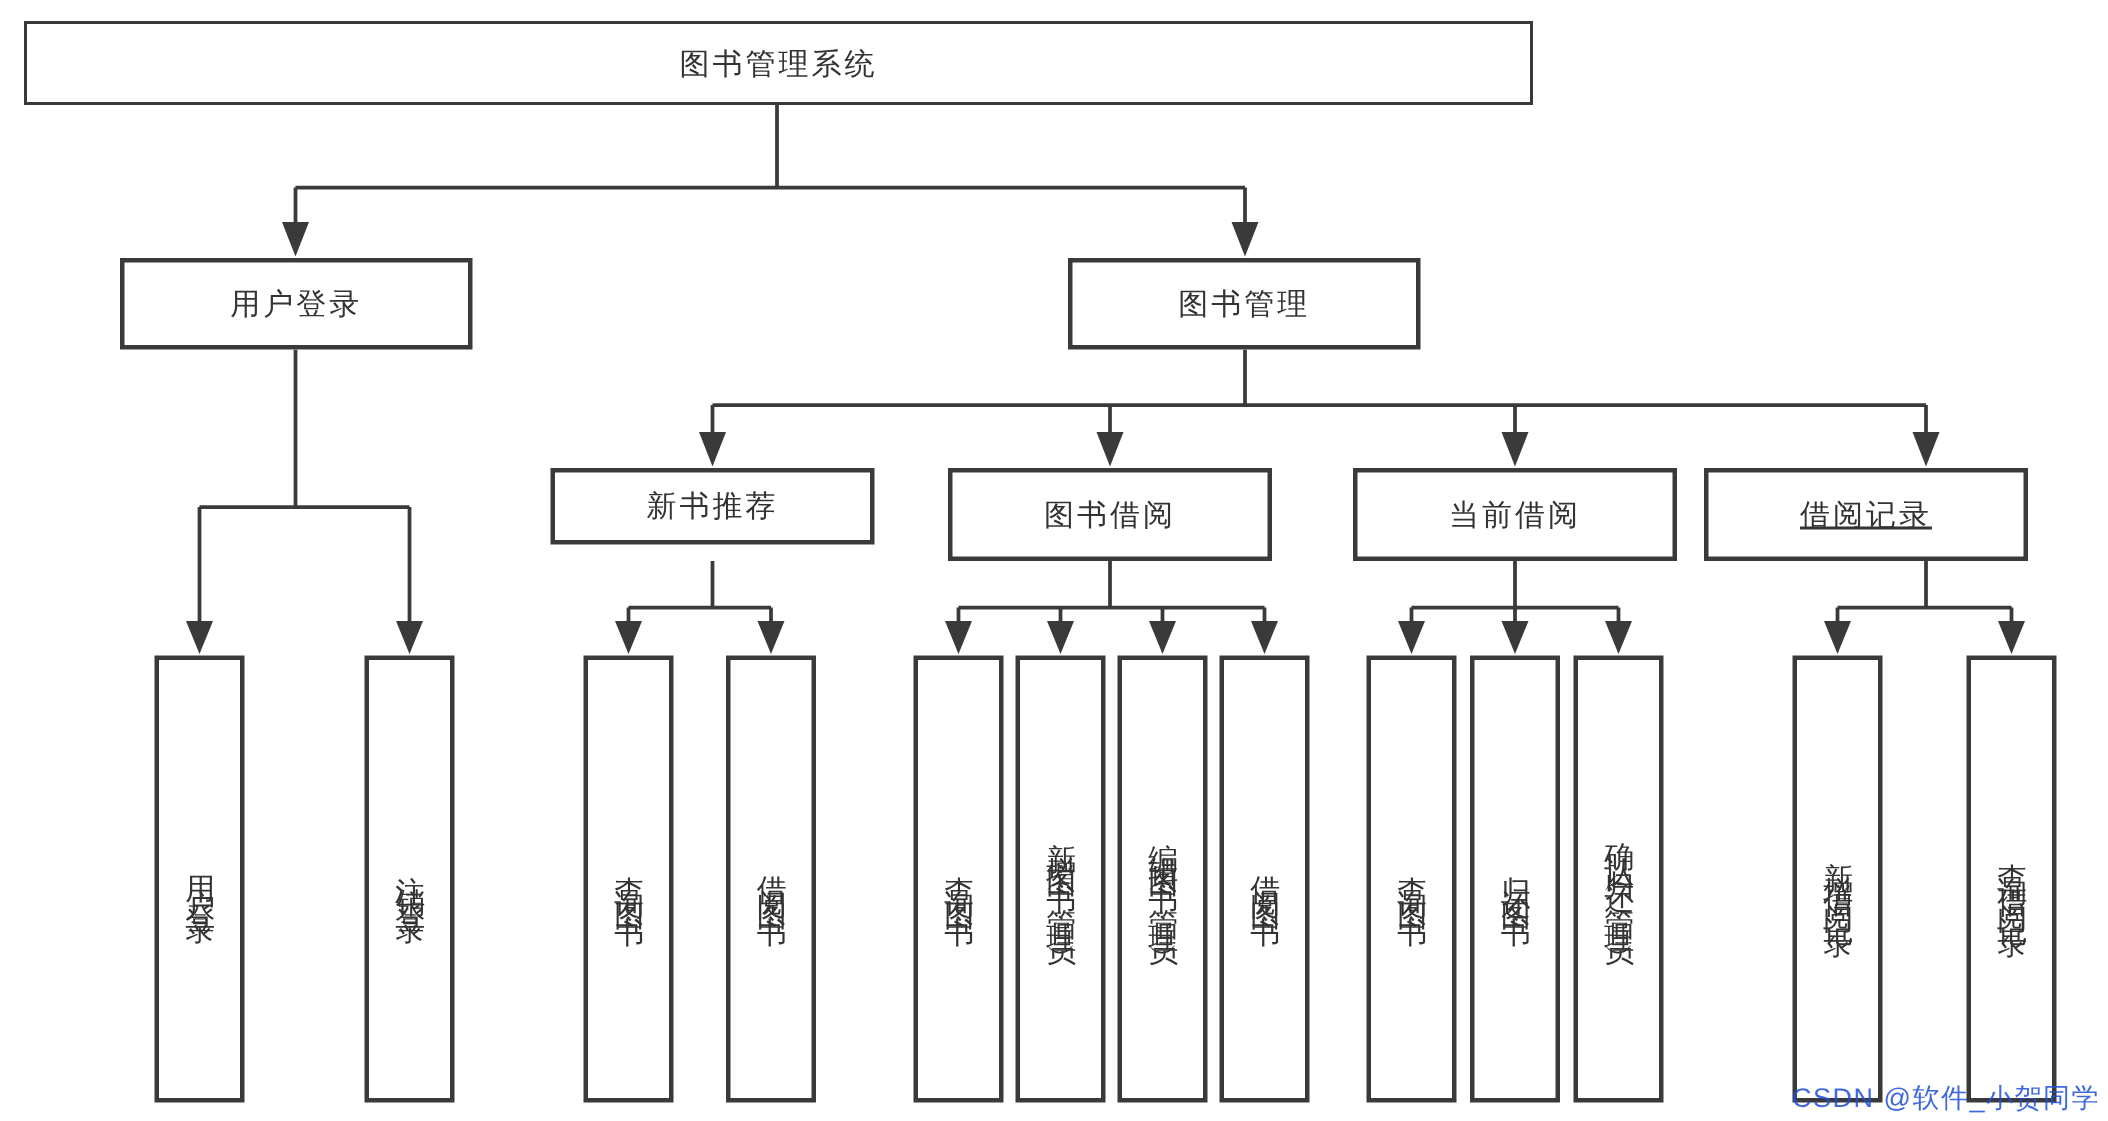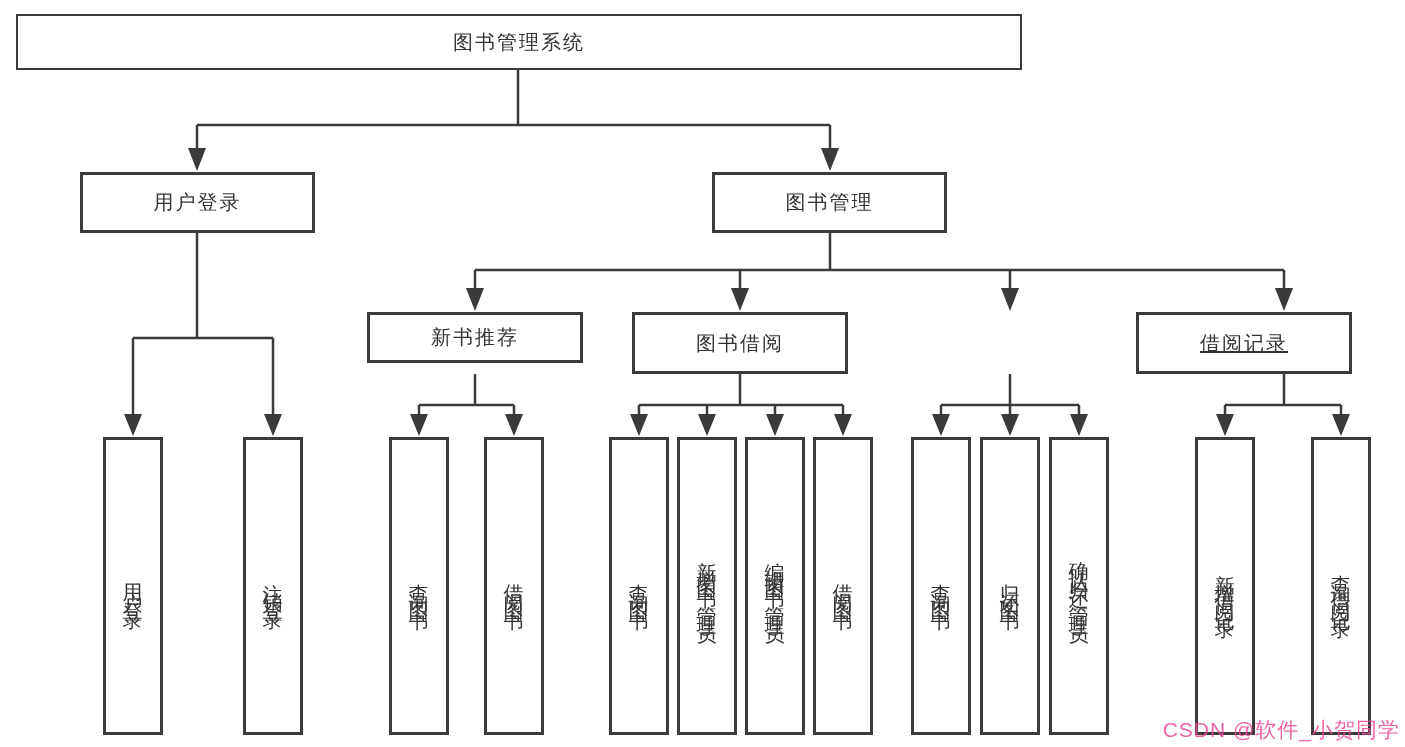--- a/index.html
+++ b/index.html
@@ -39,22 +39,22 @@
     font-size: 20px;
     letter-spacing: 9px;
     line-height: 1.1;
     color: #333333;
     white-space: nowrap;
   }
   .watermark {
     position: absolute;
     right: 5px;
     bottom: 3px;
-    font-size: 21px;
-    color: #ec4899;
+    font-size: 18px;
+    color: #1d4ed8;
     letter-spacing: 1px;
     white-space: nowrap;
     z-index: 5;
     opacity: 0.85;
   }
 </style>
 </head>
 <body>
 
 <div class="canvas">
@@ -109,20 +109,23 @@
   <div class="box" style="left:712px; top:172px; width:235px; height:61px;align-items:center;">
     <span class="hlabel">图书管理</span>
   </div>
 
   <div class="box" style="left:367px; top:312px; width:216px; height:51px;">
     <span class="hlabel">新书推荐</span>
   </div>
   <div class="box" style="left:632px; top:312px; width:216px; height:62px;text-align:center;">
     <span class="hlabel">图书借阅</span>
   </div>
+  <div class="box" style="left:902px; top:312px; width:216px; height:62px;">
+    <span class="hlabel">当前借阅</span>
+  </div>
   <div class="box" style="left:1136px; top:312px; width:216px; height:62px;text-decoration:underline;">
     <span class="hlabel">借阅记录</span>
   </div>
 
   <div class="box" style="left:103px; top:437px; width:60px; height:298px;">
     <span class="vlabel">用户登录</span>
   </div>
   <div class="box" style="left:243px; top:437px; width:60px; height:298px;">
     <span class="vlabel">注销登录</span>
   </div>

